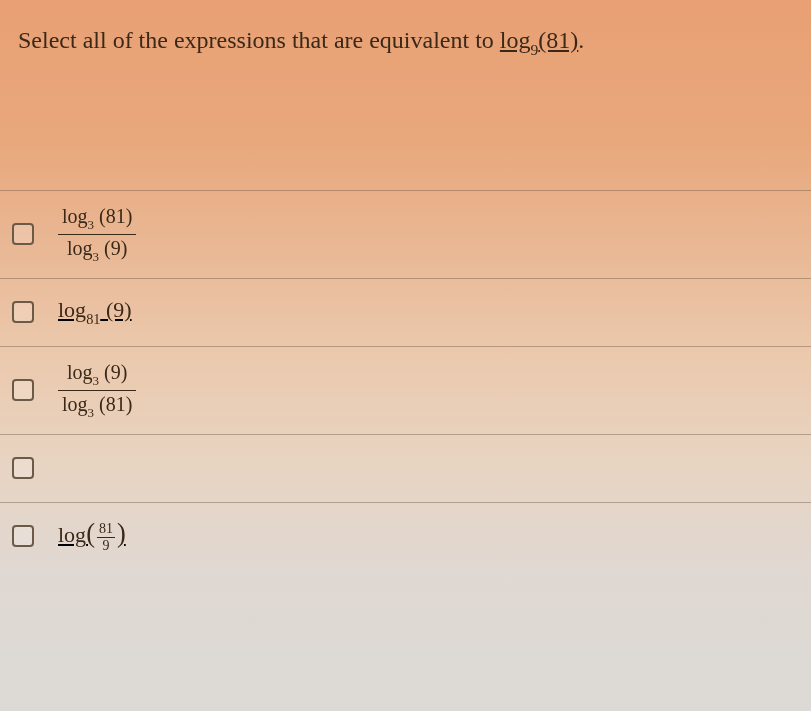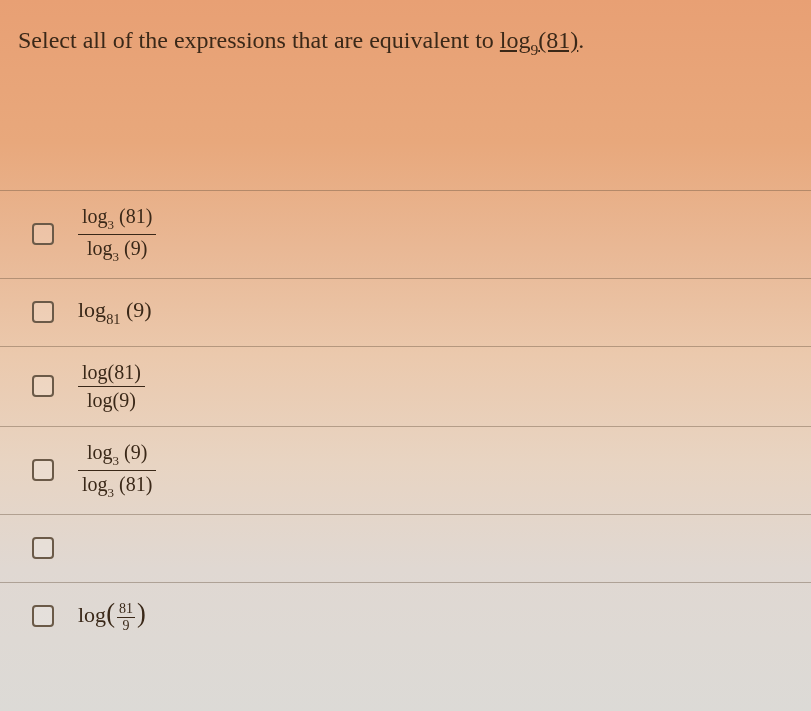--- a/index.html
+++ b/index.html
@@ -24,24 +24,25 @@
     }
     .math-expr {
       font-family: 'Times New Roman', serif;
       text-decoration: underline;
     }
     .options-container {
       margin-top: 130px;
     }
     .option-row {
       border-top: 1px solid rgba(100, 80, 60, 0.4);
-      padding: 14px 32px;
+      padding: 14px 12px;
       display: flex;
       align-items: center;
       min-height: 68px;
+      text-decoration: underline;
     }
     .option-row:last-child {
       border-bottom: none;
     }
     .checkbox {
       width: 22px;
       height: 22px;
       border: 2px solid #6b5a48;
       border-radius: 4px;
       background: rgba(255,255,255,0.2);
@@ -113,29 +114,20 @@
     </div>
   </div>
 
   <div class="option-row">
     <div class="checkbox"></div>
     <div class="option-content">
       <span>log</span><span class="sub">81</span><span> (9)</span>
     </div>
   </div>
 
-  <div class="option-row">
-    <div class="checkbox"></div>
-    <div class="option-content">
-      <span class="fraction">
-        <span class="num"><span>log</span><span>(81)</span></span>
-        <span class="den"><span>log</span><span>(9)</span></span>
-      </span>
-    </div>
-  </div>
 
 
   <div class="option-row">
     <div class="checkbox"></div>
     <div class="option-content">
       <span class="fraction">
         <span class="num"><span>log</span><span class="sub">3</span><span> (9)</span></span>
         <span class="den"><span>log</span><span class="sub">3</span><span> (81)</span></span>
       </span>
     </div>

